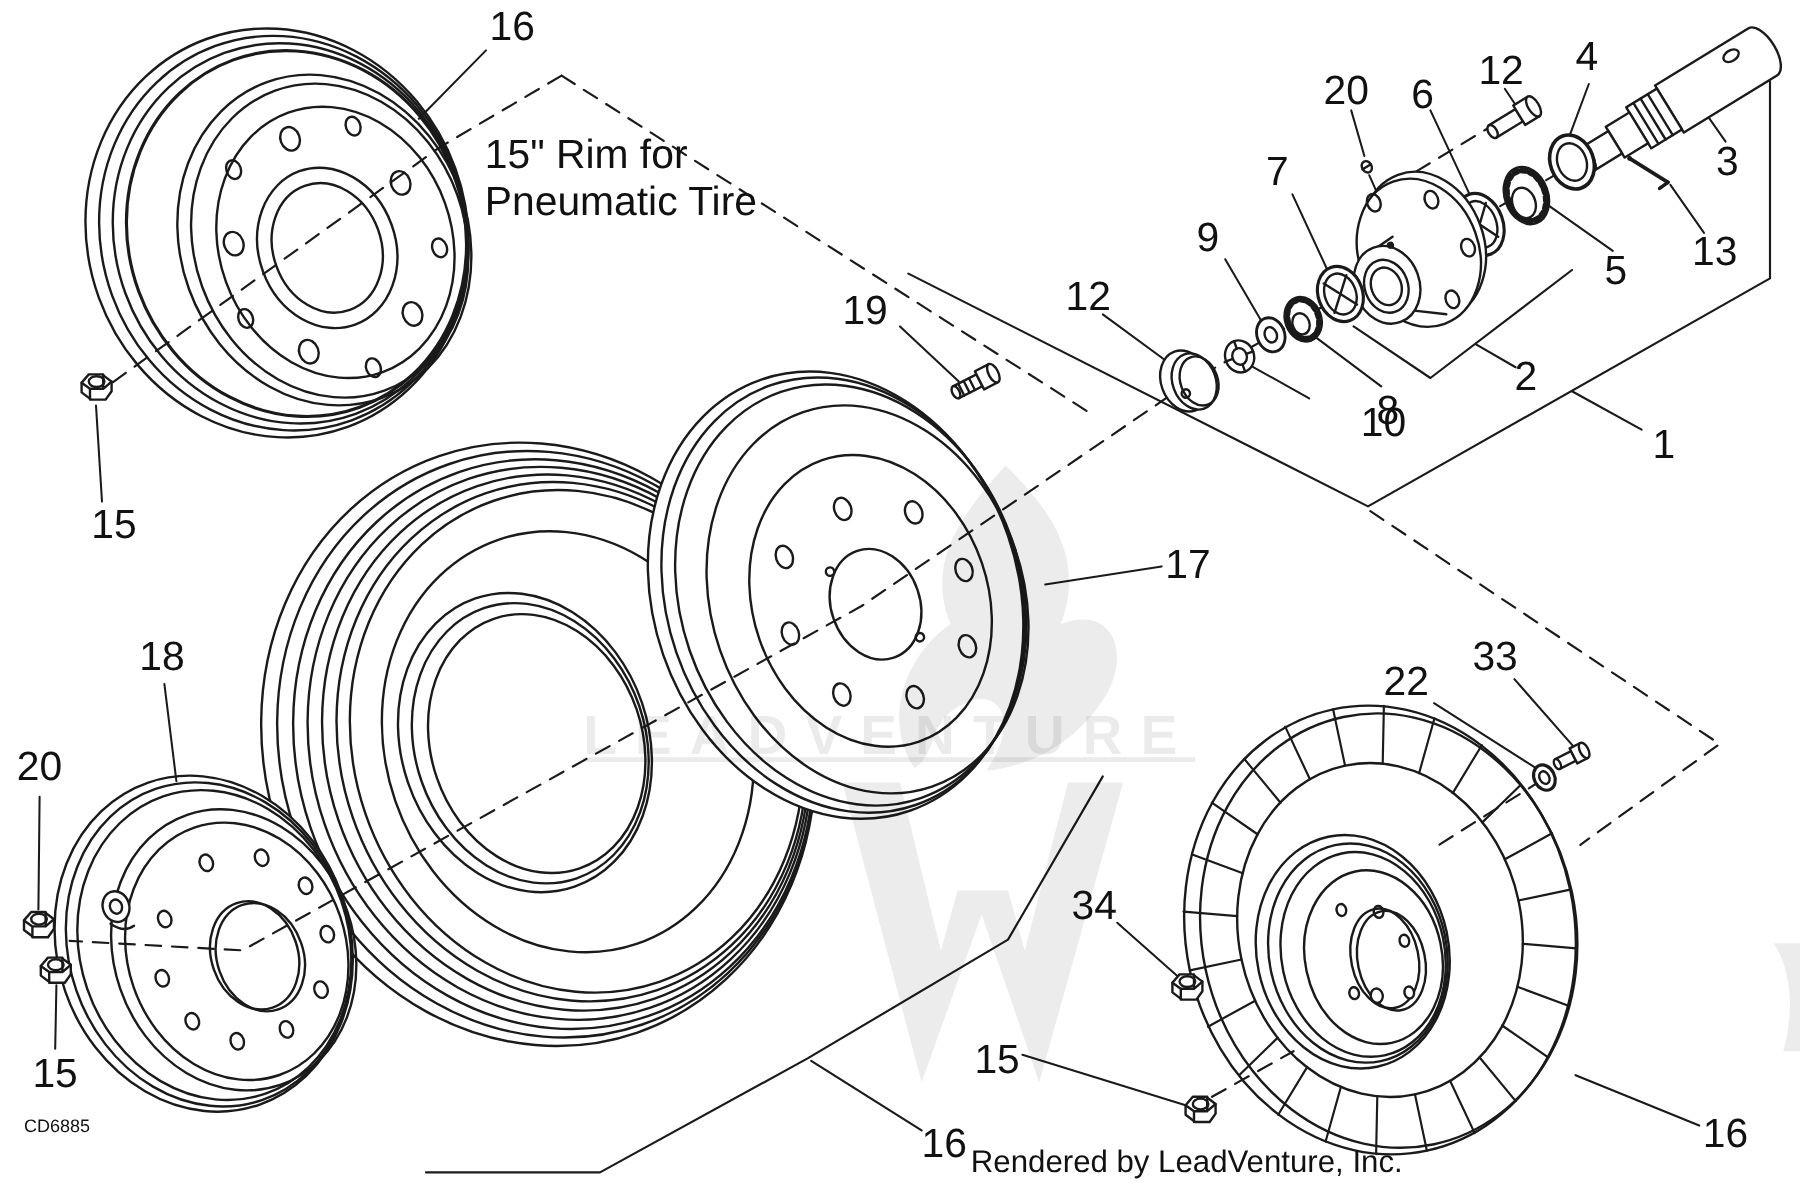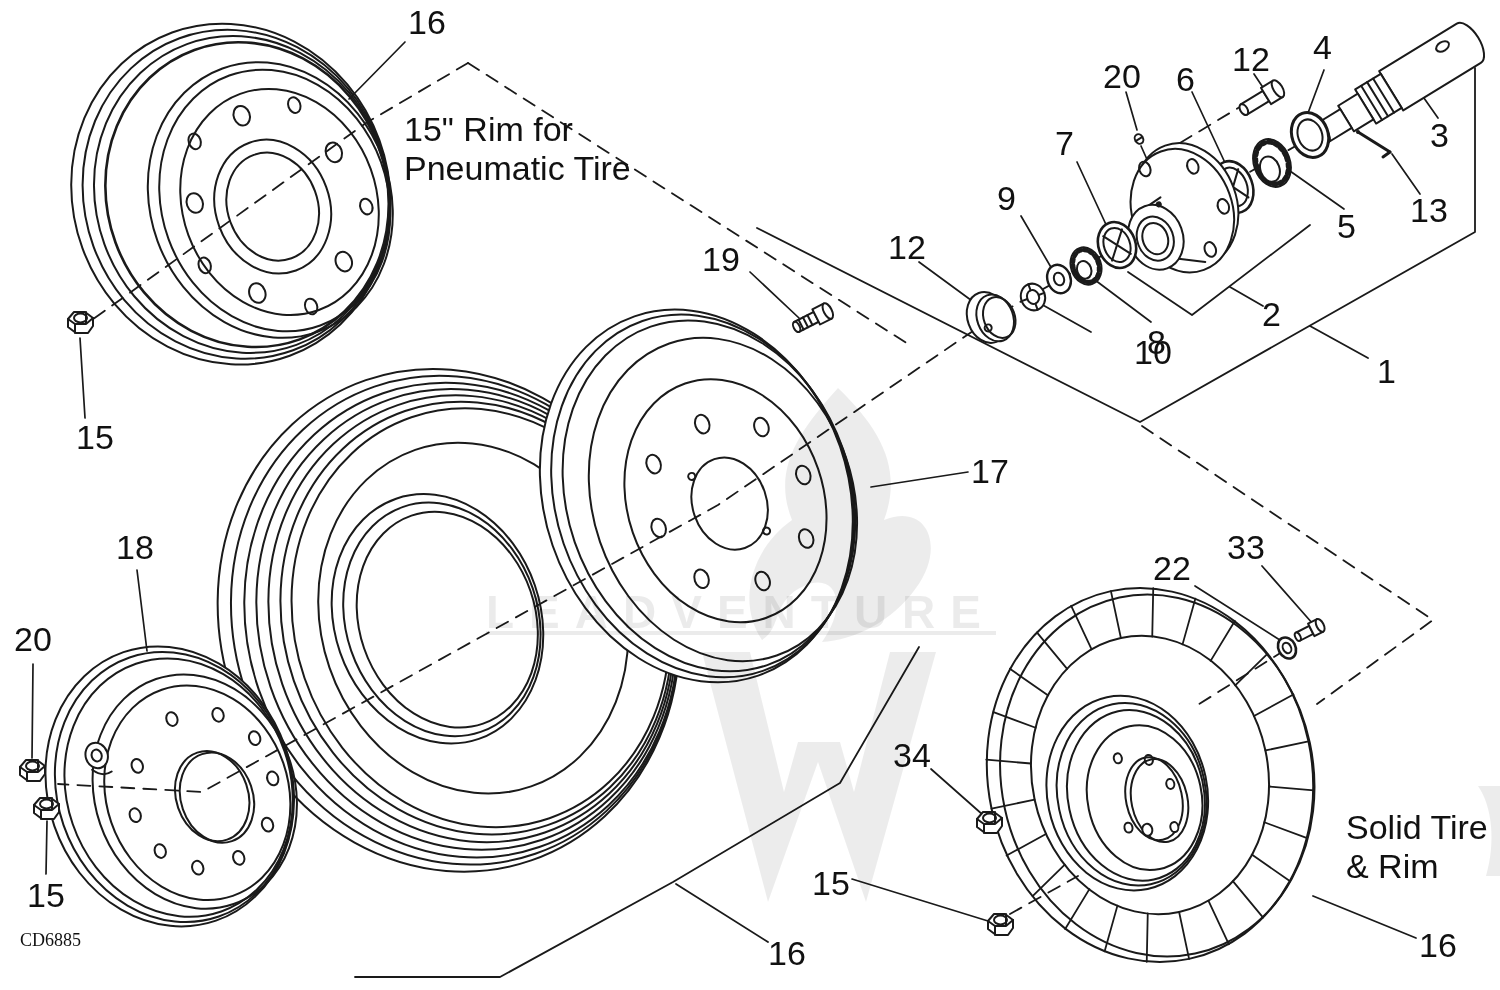--- a/index.html
+++ b/index.html
@@ -2,21 +2,21 @@
 <html><head>
 <meta charset="utf-8">
 <style>
   html,body{margin:0;padding:0;background:#fff;}
   #stage{position:relative;width:1500px;height:990px;background:#ffffff;overflow:hidden;
          font-family:"Liberation Sans",sans-serif;}
   #art{position:absolute;left:0;top:0;}
   .label{position:absolute;color:#111;line-height:1.16;white-space:pre-line;}
   .callout{font-size:34px;}
   .caption{font-size:34px;}
-  .code{font-size:18px;font-family:Liberation Serif, serif;}
+  .code{font-size:15px;}
   .footer{font-size:26px;}
   .watermark{position:absolute;left:486px;top:585px;font-weight:bold;font-size:46px;
              letter-spacing:15px;color:rgba(0,0,0,0.08);text-decoration:underline;}
   svg *{vector-effect:none;}
 </style>
 </head>
 <body>
 
 <div id="stage">
 
@@ -360,17 +360,16 @@
 <span class="label callout" style="left:971px;top:452px">17</span>
 <span class="label callout" style="left:116px;top:528px">18</span>
 <span class="label callout" style="left:14px;top:620px">20</span>
 <span class="label callout" style="left:27px;top:876px">15</span>
 <span class="label code" style="left:20px;top:930px">CD6885</span>
 <span class="label callout" style="left:1227px;top:528px">33</span>
 <span class="label callout" style="left:1153px;top:549px">22</span>
 <span class="label callout" style="left:893px;top:736px">34</span>
 <span class="label callout" style="left:812px;top:864px">15</span>
 <span class="label callout" style="left:768px;top:934px">16</span>
-<span class="label caption" style="left:1346px;top:808px">Solid Tire
-&amp; Rim</span>
 <span class="label callout" style="left:1419px;top:926px">16</span>
+<span class="label footer" style="left:809px;top:953px">Rendered by LeadVenture, Inc.</span>
 
 </div>
 
 </body></html>

